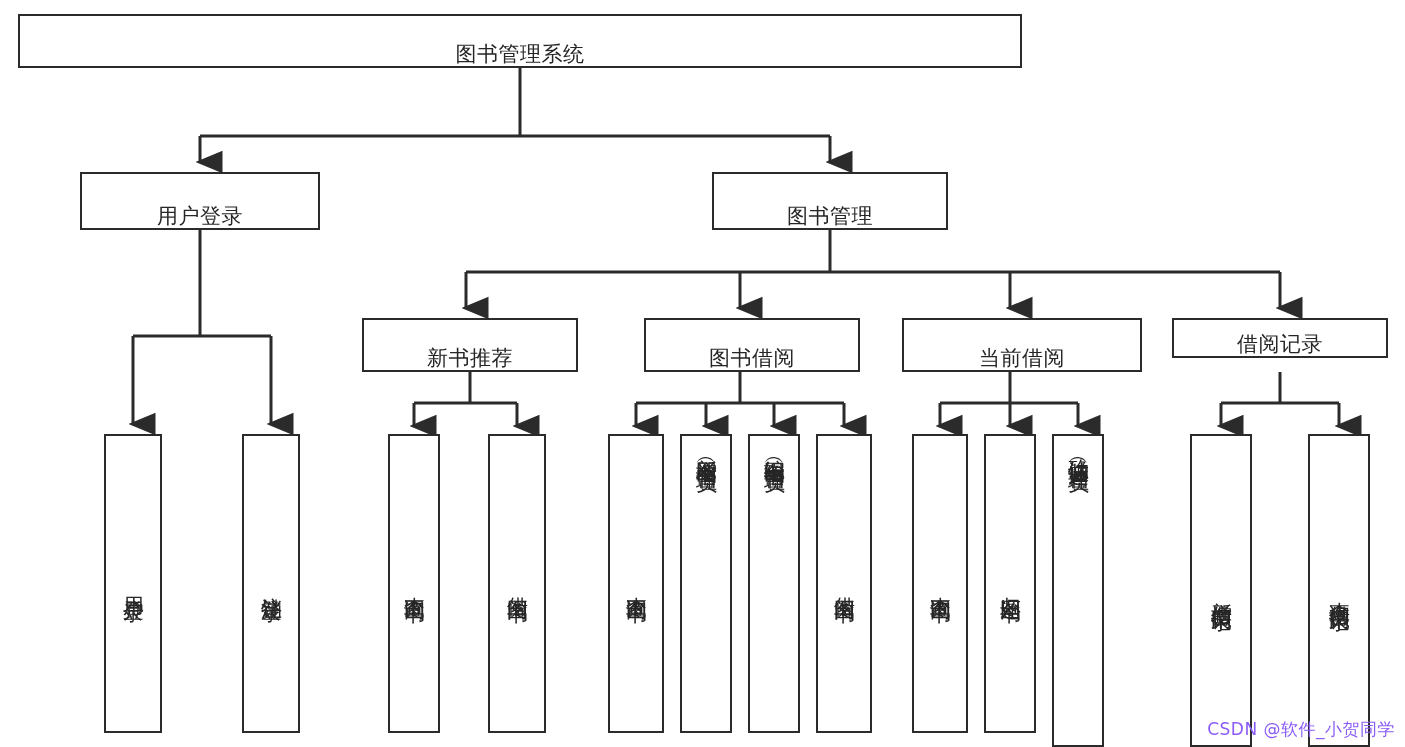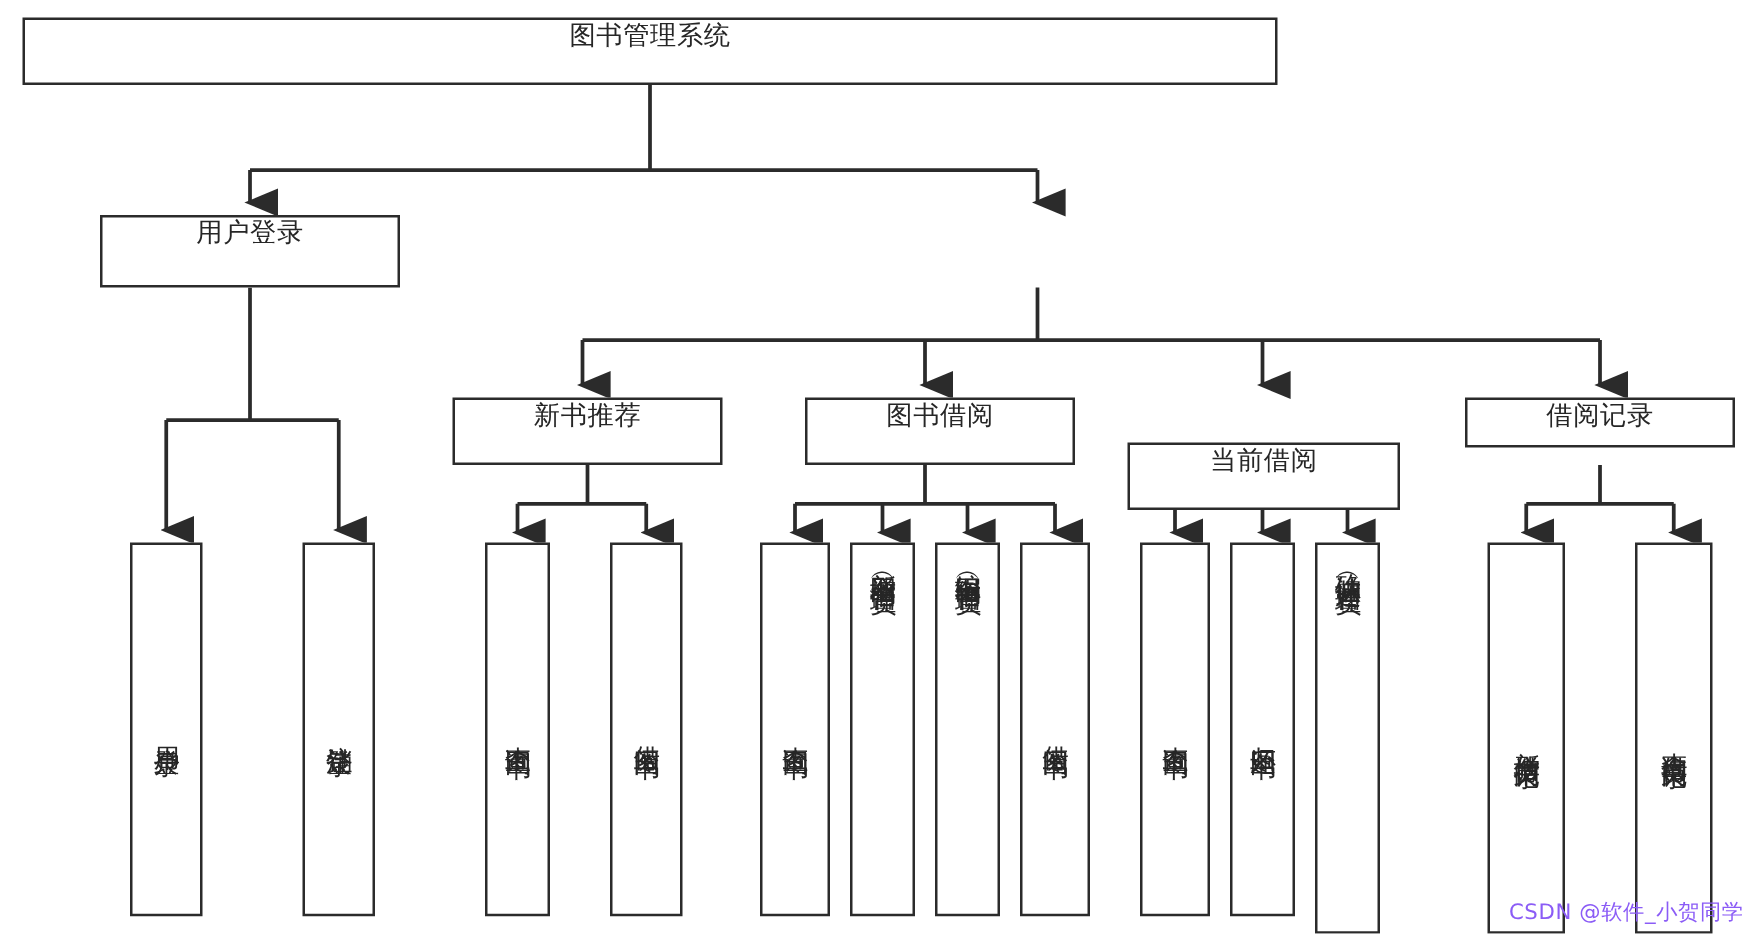--- a/index.html
+++ b/index.html
@@ -24,21 +24,21 @@
     top: 0;
     width: 1405px;
     height: 747px;
   }
   .node-box {
     position: absolute;
     box-sizing: border-box;
     border: 2px solid #2b2b2b;
     background: #ffffff;
     display: flex;
-    align-items: flex-start;
+    align-items: flex-end;
     justify-content: center;
     color: #1f1f1f;
   }
   .node-label {
     font-size: 21px;
     line-height: 1.15;
     letter-spacing: 0.5px;
     white-space: nowrap;
     color: #262626;
   }
@@ -124,28 +124,31 @@
     </g>
   </svg>
 
   <div class="node-box" style="left:18px; top:14px; width:1004px; height:54px;">
     <span class="node-label">图书管理系统</span>
   </div>
 
   <div class="node-box" style="left:80px; top:172px; width:240px; height:58px;">
     <span class="node-label">用户登录</span>
   </div>
+  <div class="node-box" style="left:712px; top:172px; width:236px; height:58px;">
+    <span class="node-label">图书管理</span>
+  </div>
 
   <div class="node-box" style="left:362px; top:318px; width:216px; height:54px;">
     <span class="node-label">新书推荐</span>
   </div>
   <div class="node-box" style="left:644px; top:318px; width:216px; height:54px;">
     <span class="node-label">图书借阅</span>
   </div>
-  <div class="node-box" style="left:902px; top:318px; width:218px; height:54px;margin-top:36px;">
+  <div class="node-box" style="left:902px; top:318px; width:240px; height:54px;">
     <span class="node-label">当前借阅</span>
   </div>
   <div class="node-box" style="left:1172px; top:318px; width:216px; height:40px;">
     <span class="node-label">借阅记录</span>
   </div>
 
   <div class="node-box vertical centered" style="left:104px; top:434px; width:58px; height:299px;">
     <span class="node-label">用户登录</span>
   </div>
   <div class="node-box vertical centered" style="left:242px; top:434px; width:58px; height:299px;">

